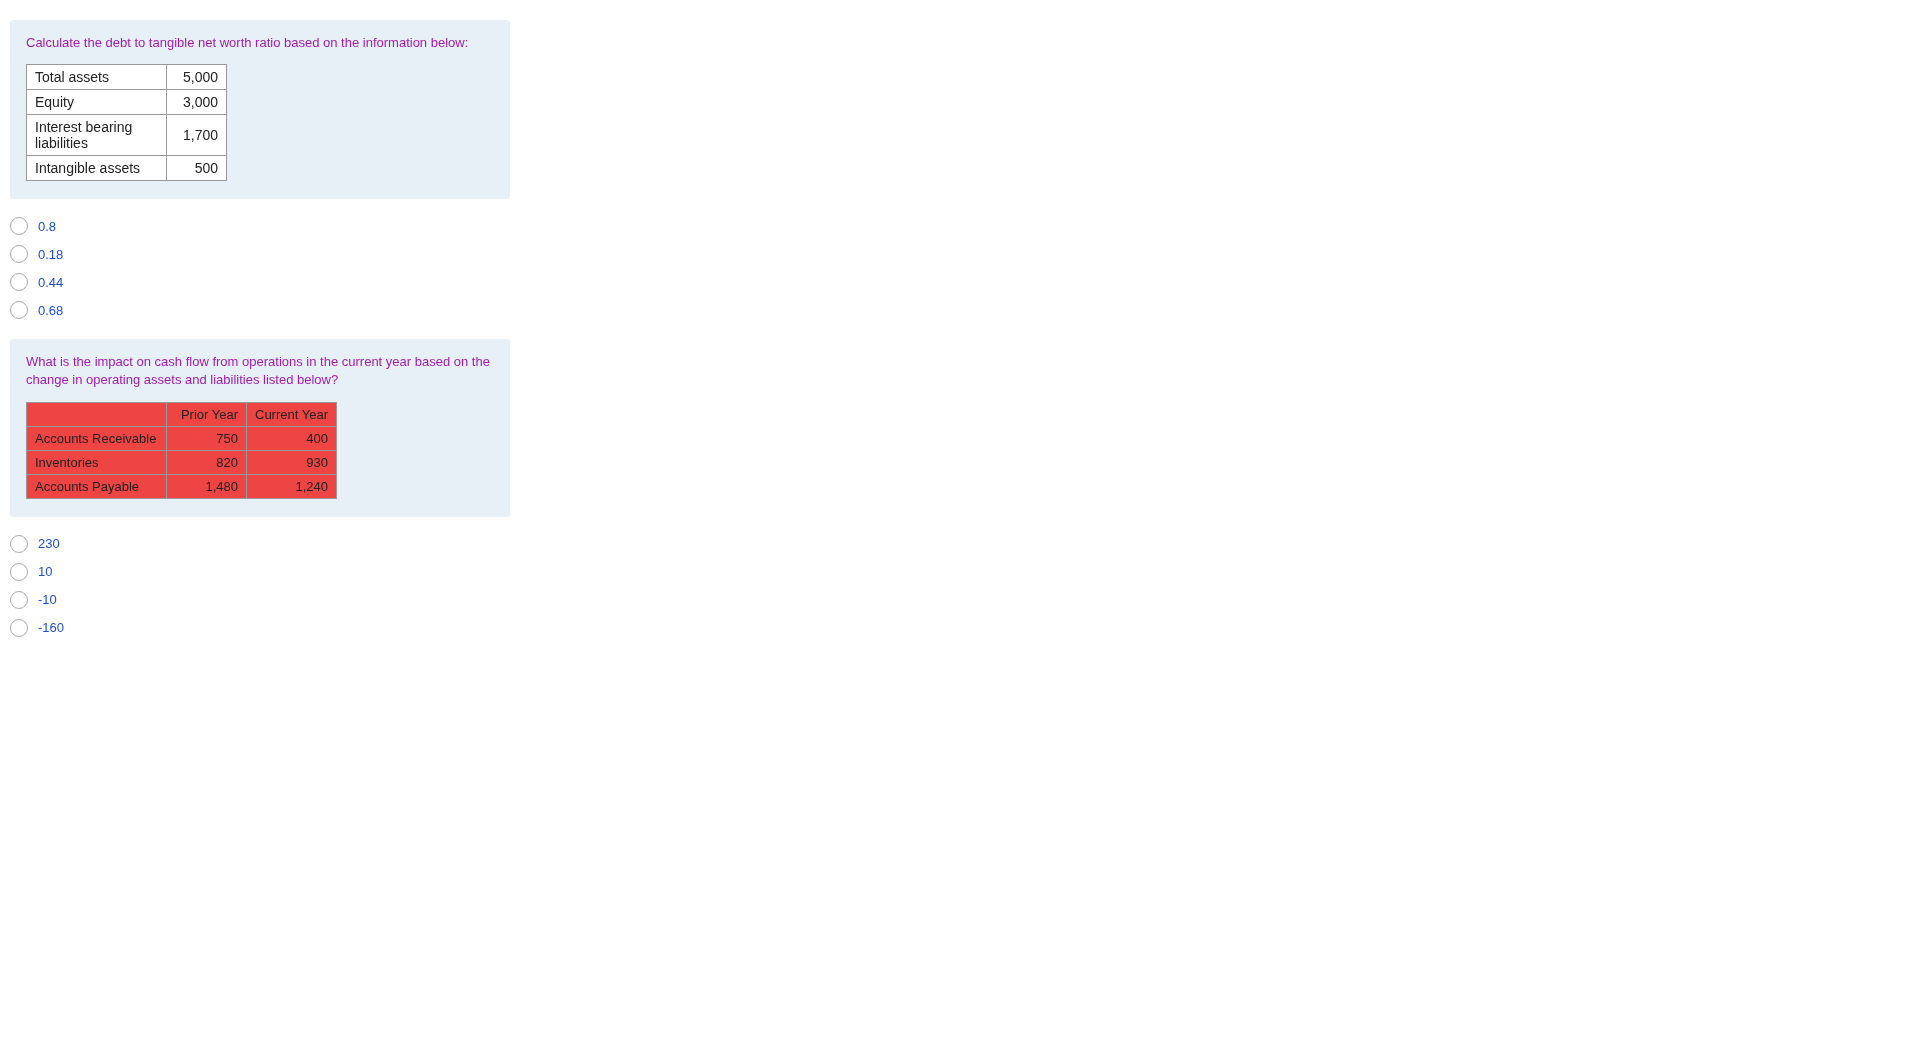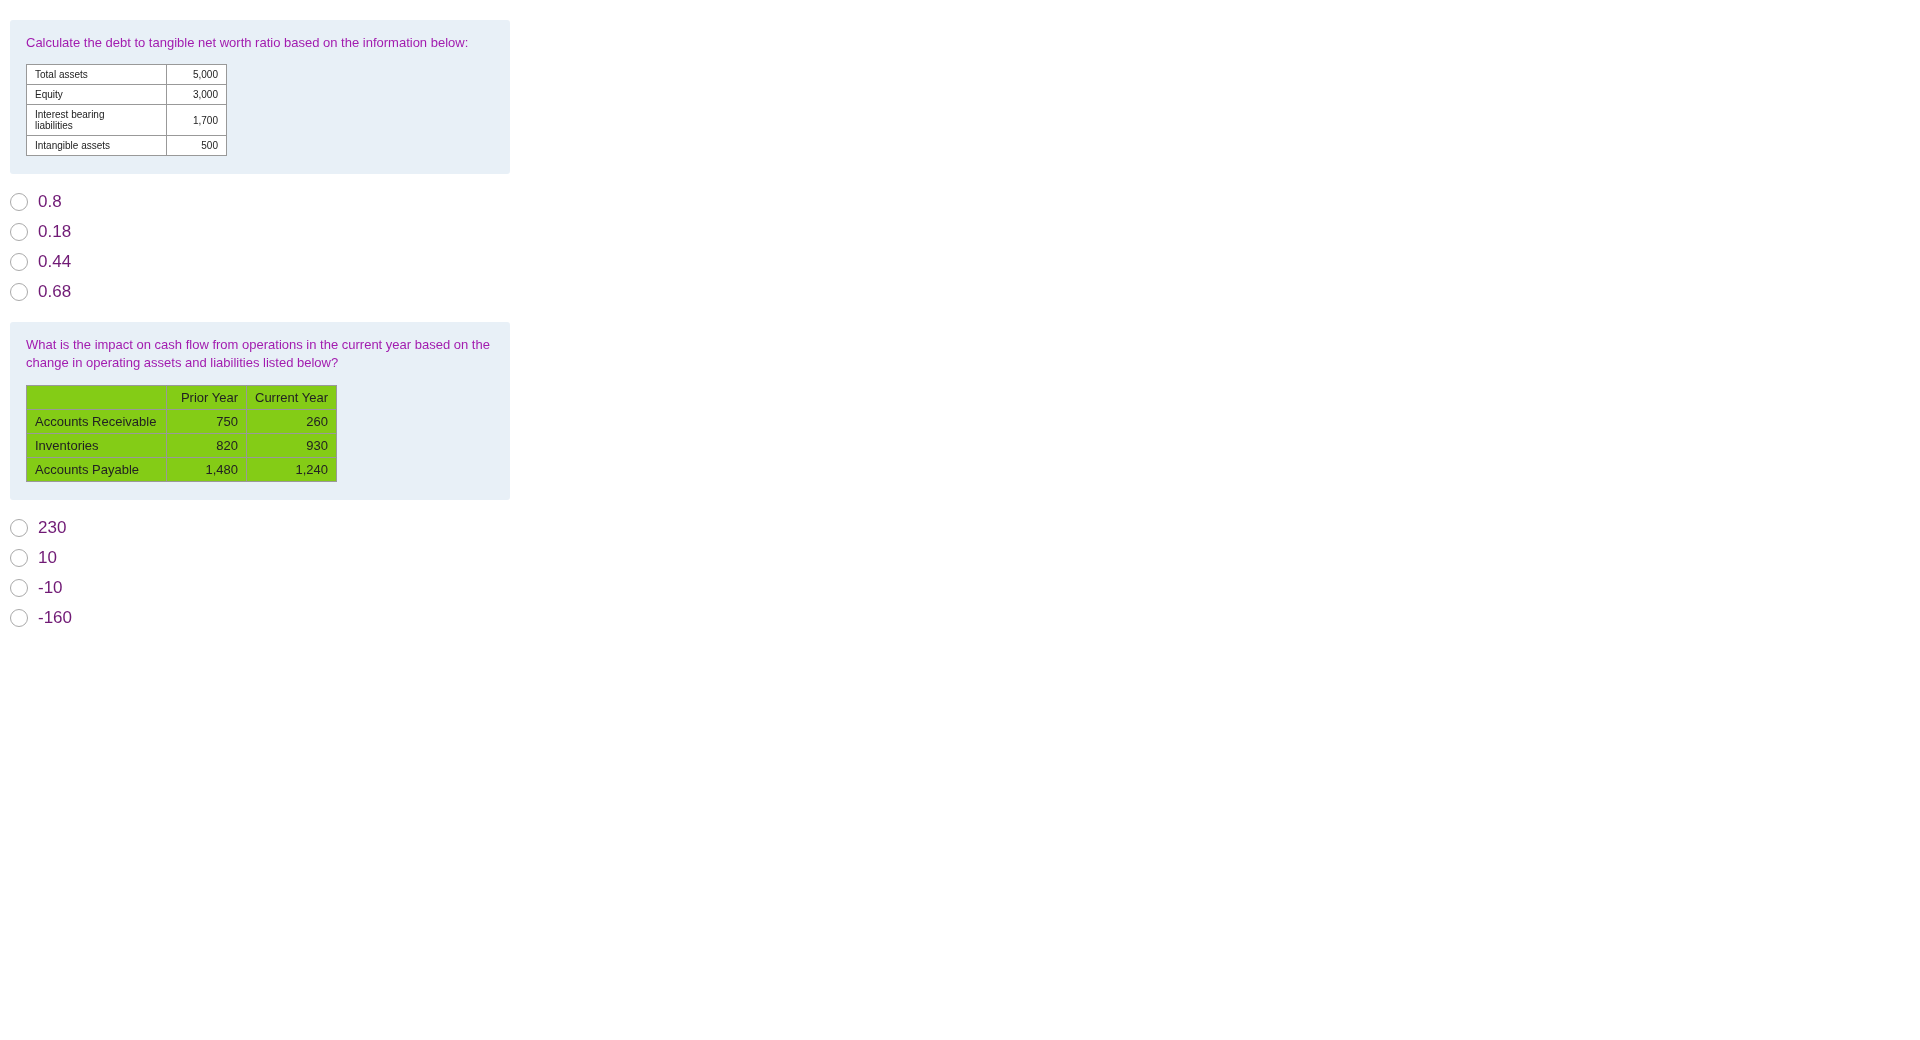--- a/index.html
+++ b/index.html
@@ -26,38 +26,38 @@
       font-size: 13px;
       color: #a21caf;
       margin-bottom: 12px;
       line-height: 1.4;
     }
 
     
     .data-table {
       border-collapse: collapse;
       background: #fff;
-      font-size: 10px;
+      font-size: 14px;
     }
     .data-table td {
       border: 1px solid #999;
       padding: 4px 8px;
     }
     .data-table td:first-child {
       min-width: 140px;
     }
     .data-table td:last-child {
       text-align: right;
       min-width: 60px;
     }
 
     
     .data-table-multi {
       border-collapse: collapse;
-      background: #84cc16;
+      background: #ef4444;
       font-size: 13px;
     }
     .data-table-multi th,
     .data-table-multi td {
       border: 1px solid #999;
       padding: 4px 8px;
     }
     .data-table-multi th {
       font-weight: normal;
       text-align: right;
@@ -87,22 +87,22 @@
       width: 18px;
       height: 18px;
       border-radius: 50%;
       border: 1.5px solid #aaa;
       background: #fff;
       margin-right: 10px;
       flex-shrink: 0;
       display: inline-block;
     }
     .option-label {
-      font-size: 17px;
-      color: #701a75;
+      font-size: 13px;
+      color: #1d4ed8;
     }
   </style>
 </head>
 <body>
 
 <div class="page-container">
 
   <div class="question-block">
     <p class="question-text">Calculate the debt to tangible net worth ratio based on the information below:</p>
     <table class="data-table">
@@ -153,21 +153,21 @@
         <tr>
           <th></th>
           <th>Prior Year</th>
           <th>Current Year</th>
         </tr>
       </thead>
       <tbody>
         <tr>
           <td>Accounts Receivable</td>
           <td>750</td>
-          <td>260</td>
+          <td>400</td>
         </tr>
         <tr>
           <td>Inventories</td>
           <td>820</td>
           <td>930</td>
         </tr>
         <tr>
           <td>Accounts Payable</td>
           <td>1,480</td>
           <td>1,240</td>

